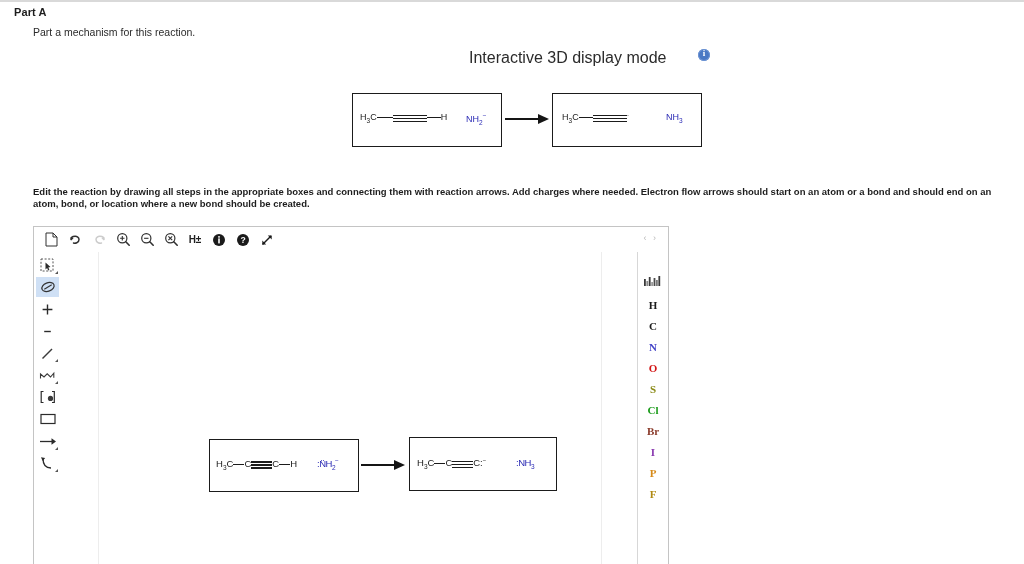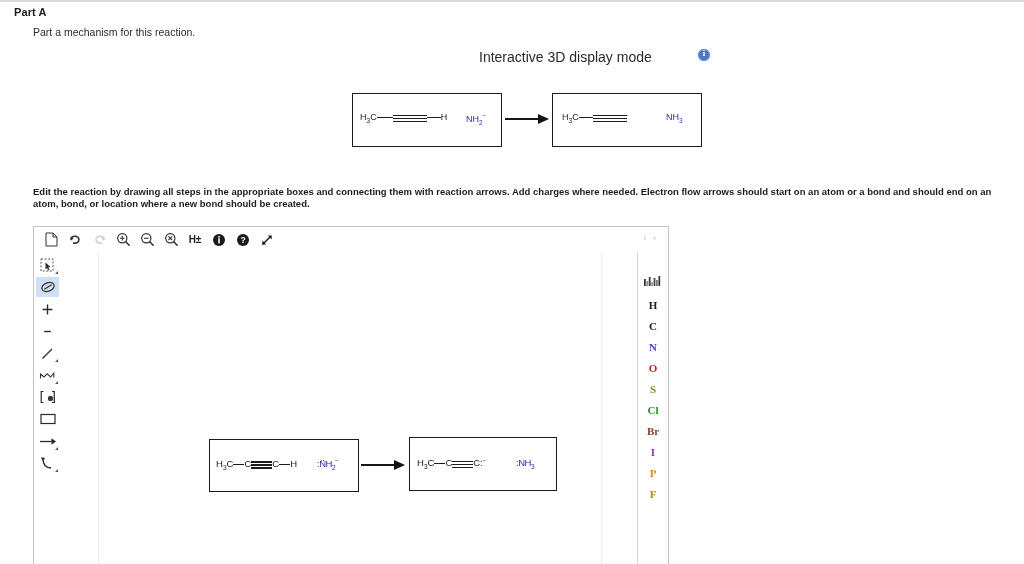--- a/index.html
+++ b/index.html
@@ -23,22 +23,22 @@
     font-size: 11px; font-weight: bold; color: #1d1d1d;
     letter-spacing: .1px;
   }
   .prompt {
     position: absolute; left: 33px; top: 26px;
     font-size: 10.5px; color: #2b2b2b;
   }
 
   
   .mode-row {
-    position: absolute; left: 479px; top: 49px;
-    font-size: 14px; color: #2b2b2b; white-space: nowrap;
+    position: absolute; left: 469px; top: 49px;
+    font-size: 16px; color: #2b2b2b; white-space: nowrap;
   }
   .info-badge {
     position: absolute; left: 698px; top: 49px;
     width: 12px; height: 12px; border-radius: 50%;
     background: #4b79c4;
     box-shadow: 0 0 0 1px #6f95d4 inset;
   }
   .info-badge::after {
     content: "i";
     position: absolute; left: 0; right: 0; top: -1px;

